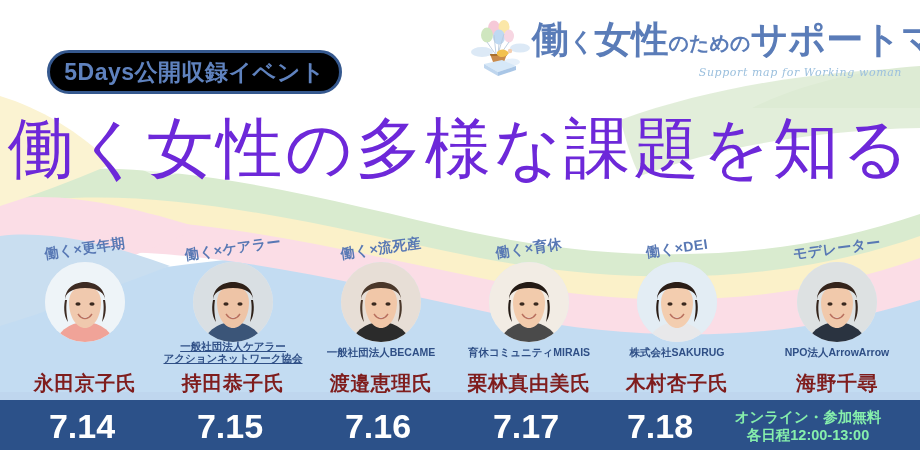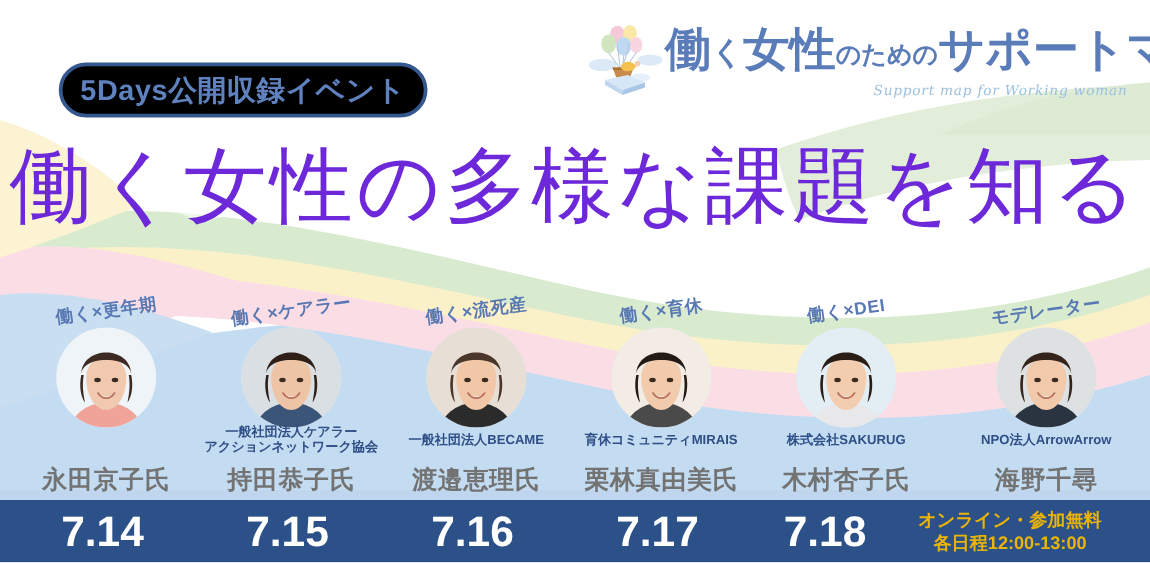--- a/index.html
+++ b/index.html
@@ -94,43 +94,43 @@
   .sp-org{
     position:absolute;top:106px;left:-8px;width:166px;
     font-size:10.5px;font-weight:bold;
     color:#2F4F86;
     line-height:12px;
     white-space:pre-line;
   }
   .sp-name{
     position:absolute;top:130px;left:-8px;width:166px;
     font-size:20px;font-weight:bold;
-    color:#737373;
+    color:#7f1d1d;
     letter-spacing:0.5px;
     white-space:nowrap;
   }
-  .sp-org.two-line{top:100px;}
+  .sp-org.two-line{top:100px;text-decoration:underline;}
 
   
   .footer{
     position:absolute;left:0;top:400px;
     width:920px;height:50px;
     background:#2C5189;
   }
   .fdate{
     position:absolute;top:7px;
     width:120px;text-align:center;
     font-size:34px;font-weight:bold;
     color:#ffffff;
     letter-spacing:0px;
   }
   .fnote{
     position:absolute;right:12px;top:8px;
     width:200px;text-align:center;
-    color:#eab308;
+    color:#86efac;
     font-size:14.5px;font-weight:bold;
     line-height:18px;
   }
   .fnote div{white-space:nowrap;}
 </style>
 </head>
 <body>
 
 <div id="banner">
 

